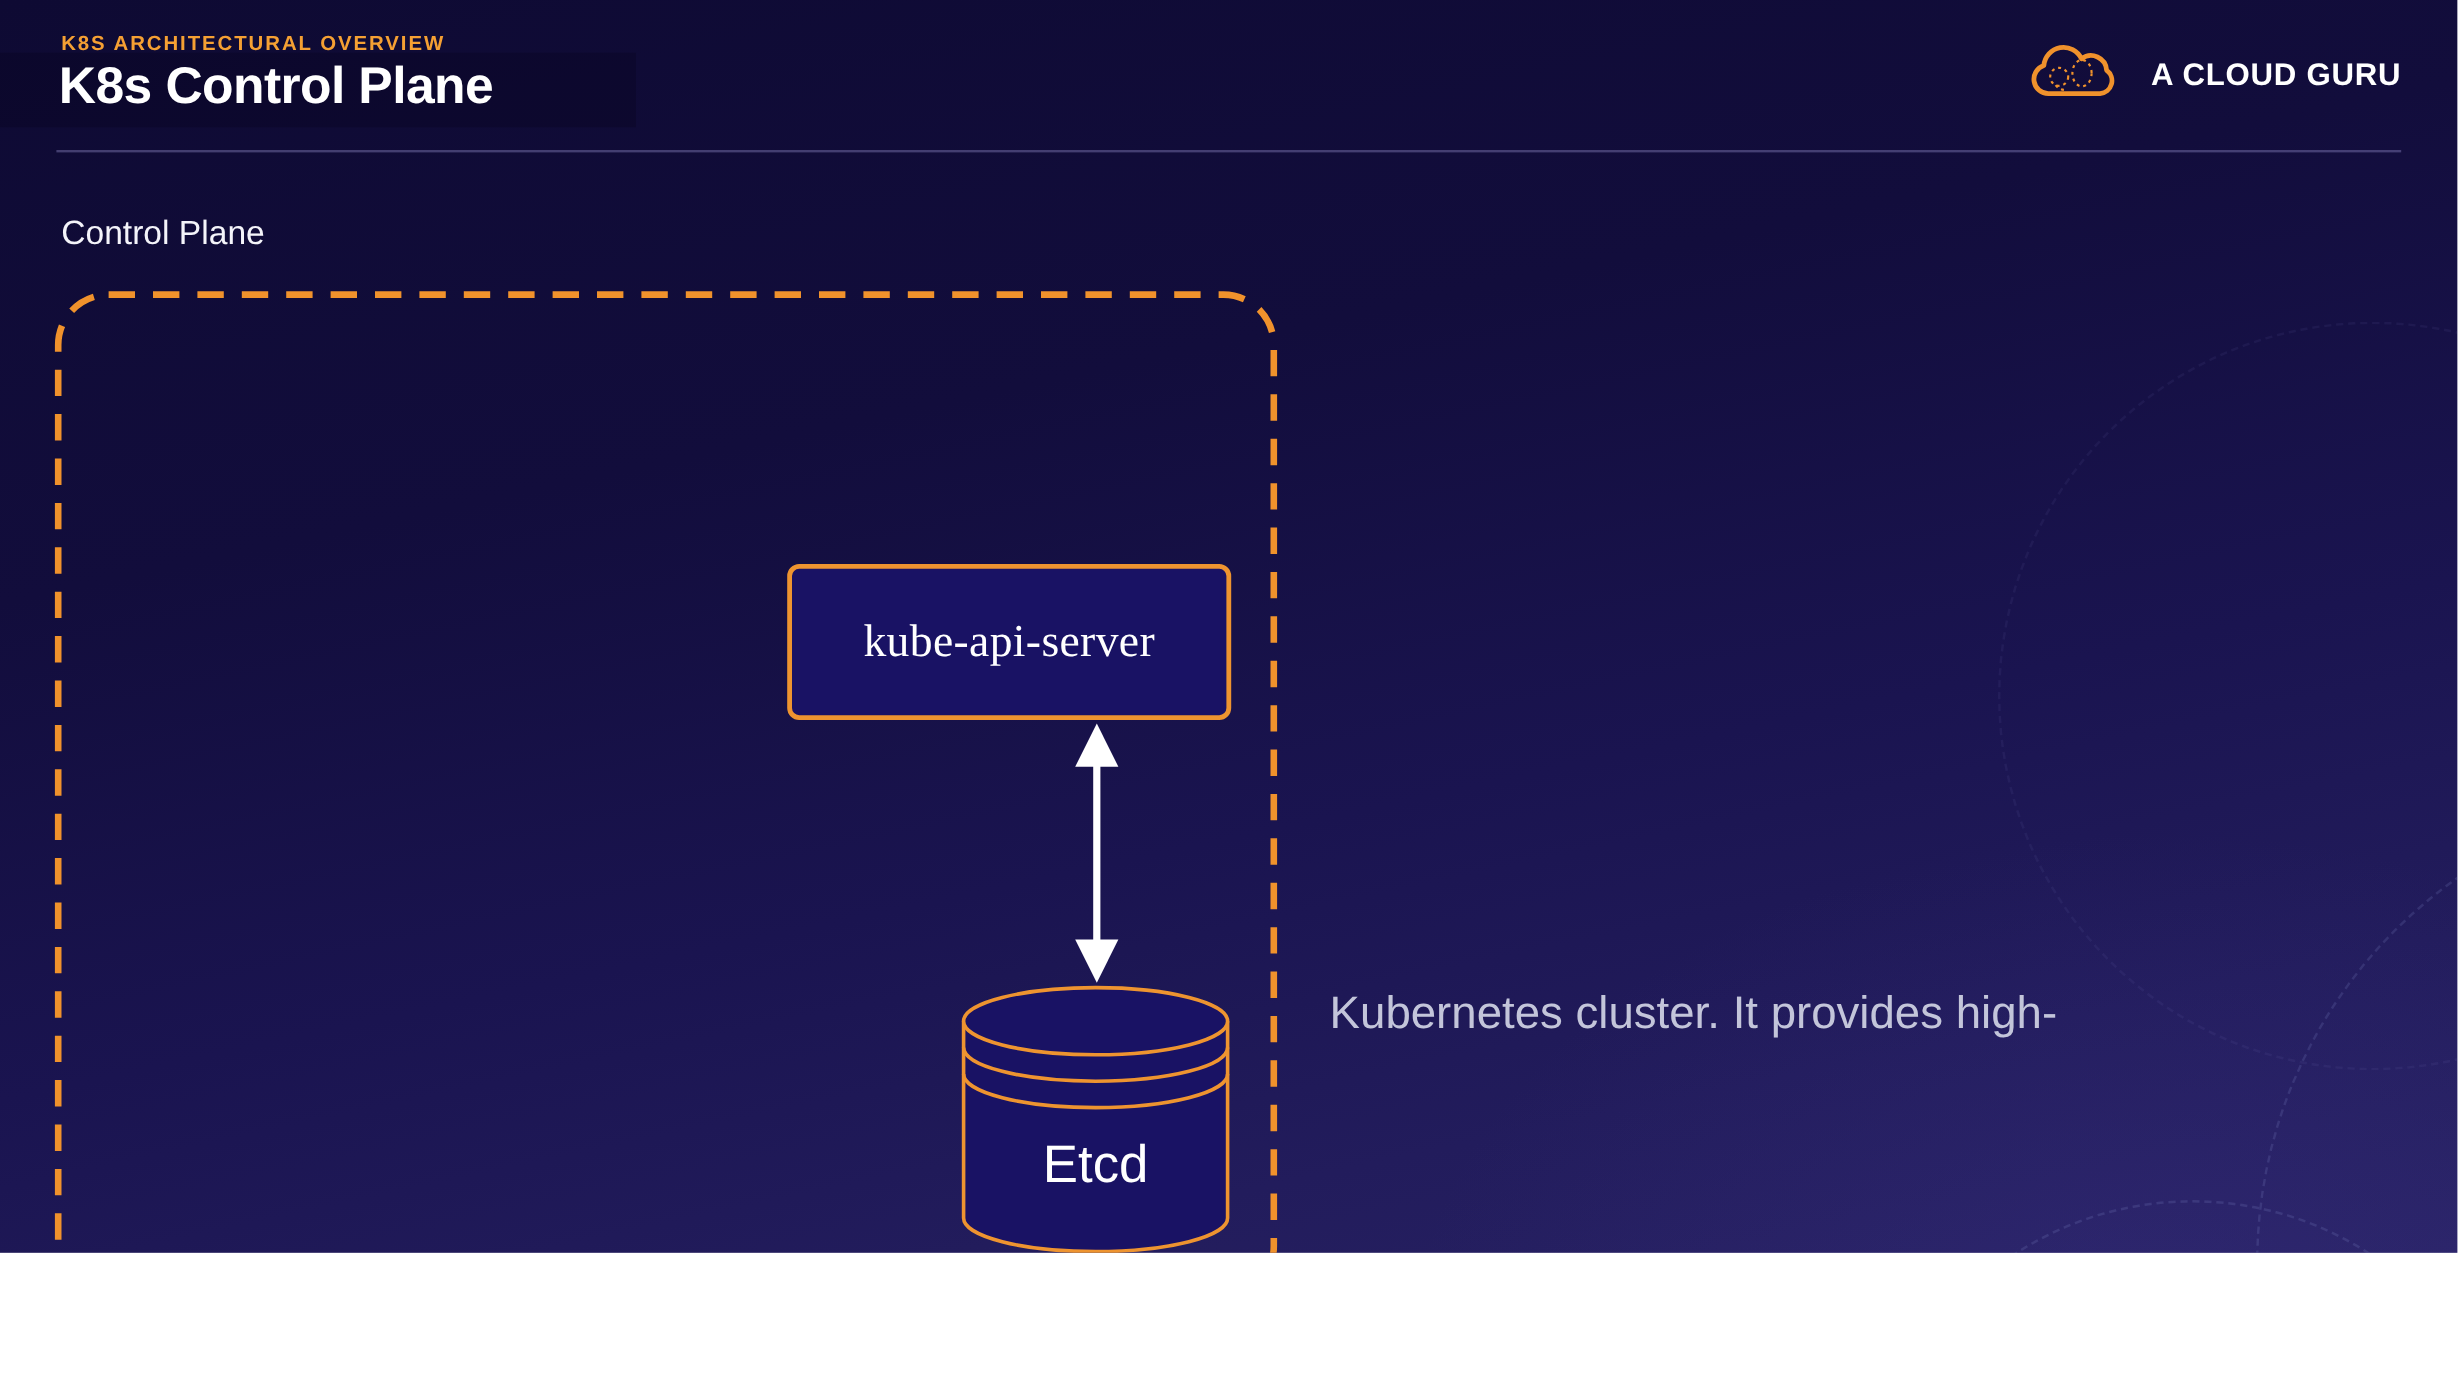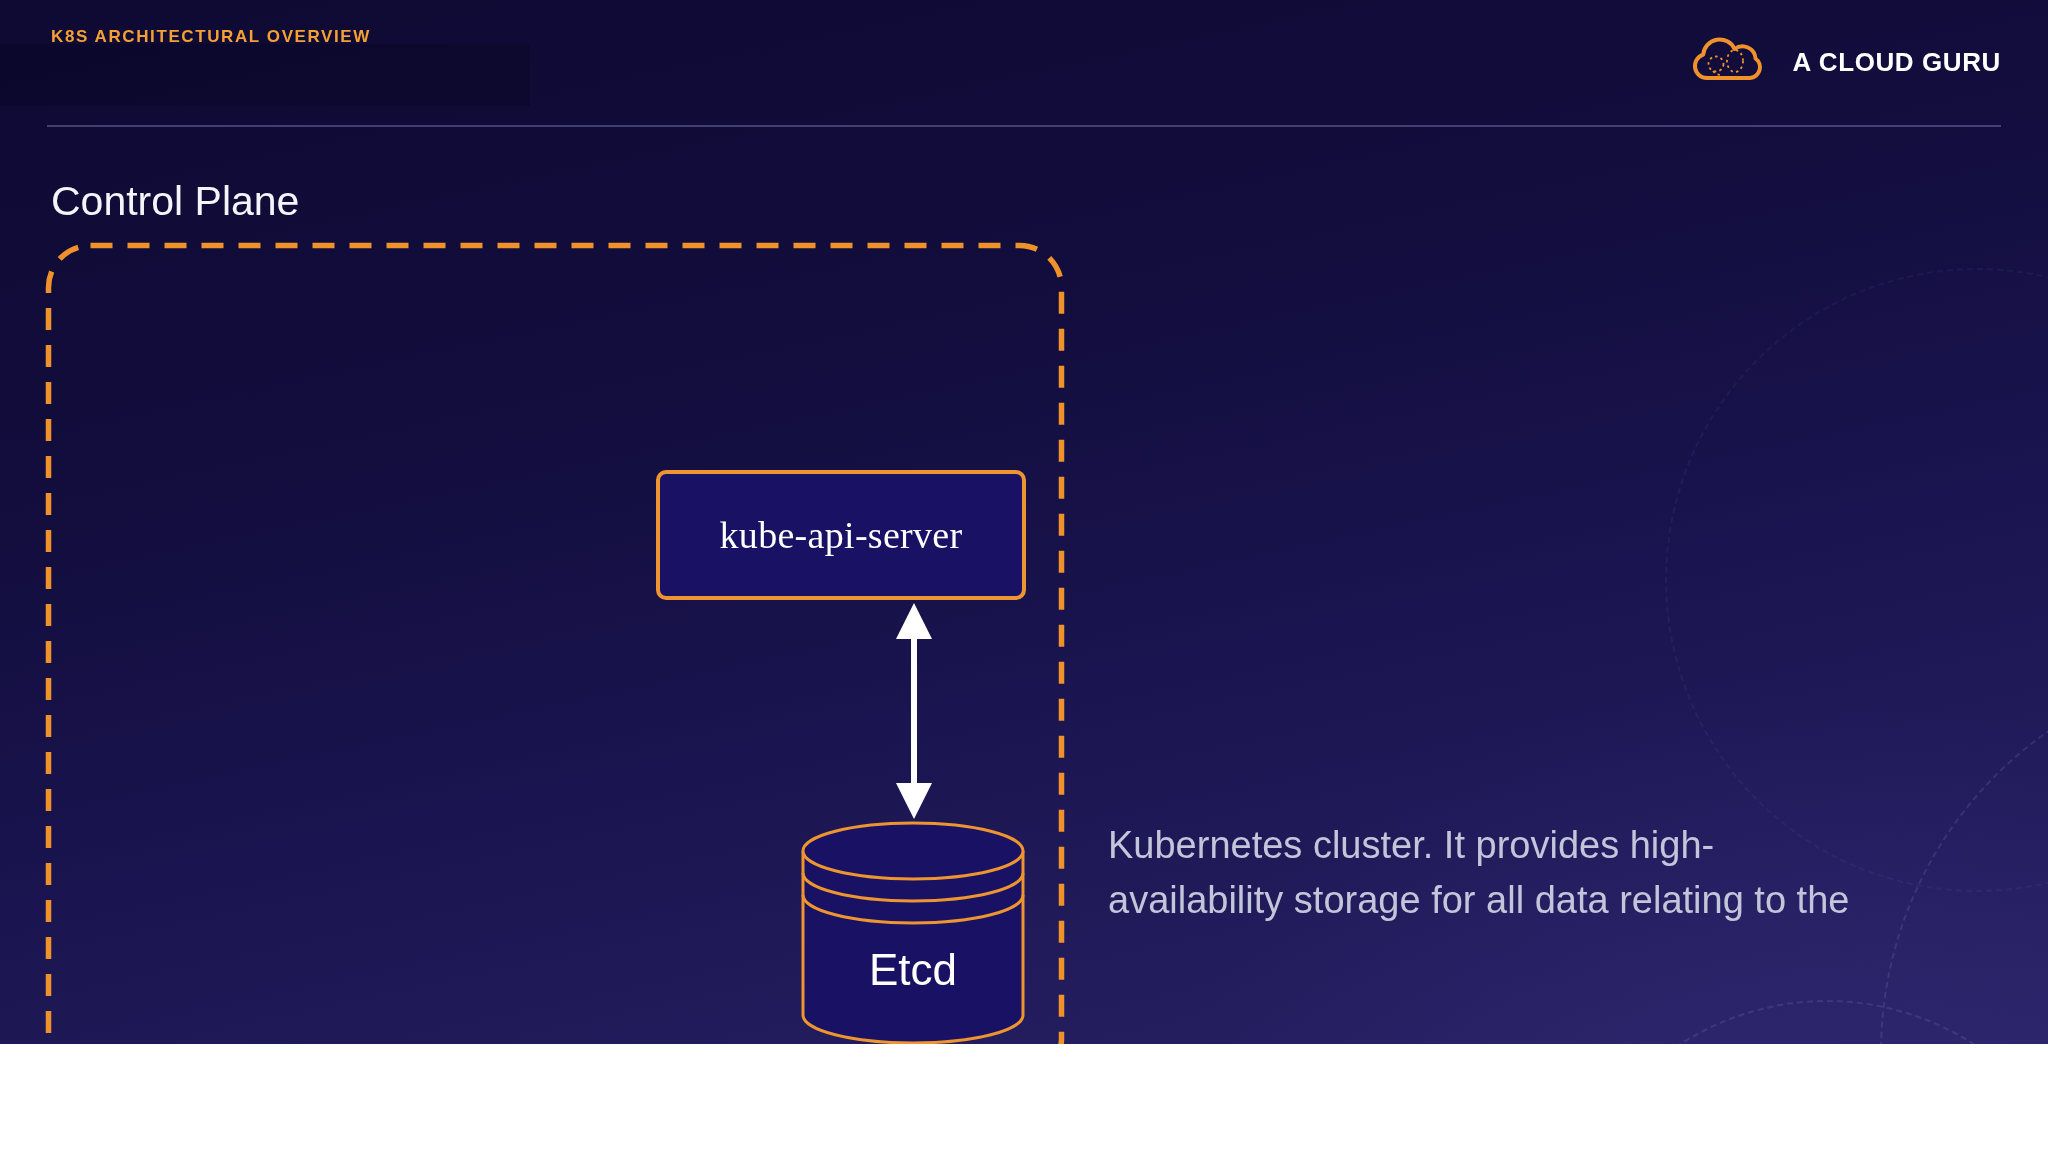--- a/index.html
+++ b/index.html
@@ -74,21 +74,21 @@
     position: absolute;
     left: 47px; top: 125px;
     width: 1954px; height: 2px;
     background: rgba(130, 125, 185, 0.45);
   }
 
   
   .section-heading {
     position: absolute;
     left: 51px; top: 178px;
-    font-size: 41px;
+    font-size: 28px;
     font-weight: 400;
     color: #f4f4fa;
     margin: 0;
   }
   .boundary {
     position: absolute;
     left: 43px; top: 240px;
     width: 1024px; height: 846px;
   }
   .node-box {
@@ -138,20 +138,21 @@
 
 <div class="stage">
 
   <div class="deco-circle" id="deco1"></div>
   <div class="deco-circle" id="deco2"></div>
   <div class="deco-circle" id="deco3"></div>
   <div class="deco-circle" id="deco4"></div>
 
   <div class="title-backdrop"></div>
   <div class="eyebrow">K8S ARCHITECTURAL OVERVIEW</div>
+  <h1 class="page-title">K8s Control Plane</h1>
 
   <div class="brand">
     <span>
       <svg width="78" height="54" viewBox="0 0 78 54">
         <path d="M 18 45
                  A 12 12 0 0 1 14.2 21.6
                  A 16.5 16.5 0 0 1 45.6 16
                  A 13 13 0 0 1 66.5 25.5
                  A 10.8 10.8 0 0 1 61 45 Z" fill="none" stroke="#f0922c" stroke-width="4" stroke-linejoin="round"></path>
         <circle cx="27" cy="31" r="7.5" fill="none" stroke="#f0922c" stroke-width="1.8" stroke-dasharray="2.5 3.2"></circle>
@@ -189,16 +190,15 @@
       <path d="M 4 34 L 4 198 A 110 28 0 0 0 224 198 L 224 34" fill="#191264" stroke="#ee9430" stroke-width="3"></path>
       <ellipse cx="114" cy="34" rx="110" ry="28" fill="#191264" stroke="#ee9430" stroke-width="3"></ellipse>
       <path d="M 4 56 A 110 28 0 0 0 224 56" fill="none" stroke="#ee9430" stroke-width="3"></path>
       <path d="M 4 78 A 110 28 0 0 0 224 78" fill="none" stroke="#ee9430" stroke-width="3"></path>
       <text x="114" y="168" text-anchor="middle" font-family="Liberation Sans, sans-serif" font-size="44" fill="#ffffff">Etcd</text>
     </svg>
   </div>
 
   <div class="description">
     <div>Kubernetes cluster. It provides high-</div>
-    <div>availability storage for all data relating to the</div>
   </div>
 
 </div>
 
 </body></html>

